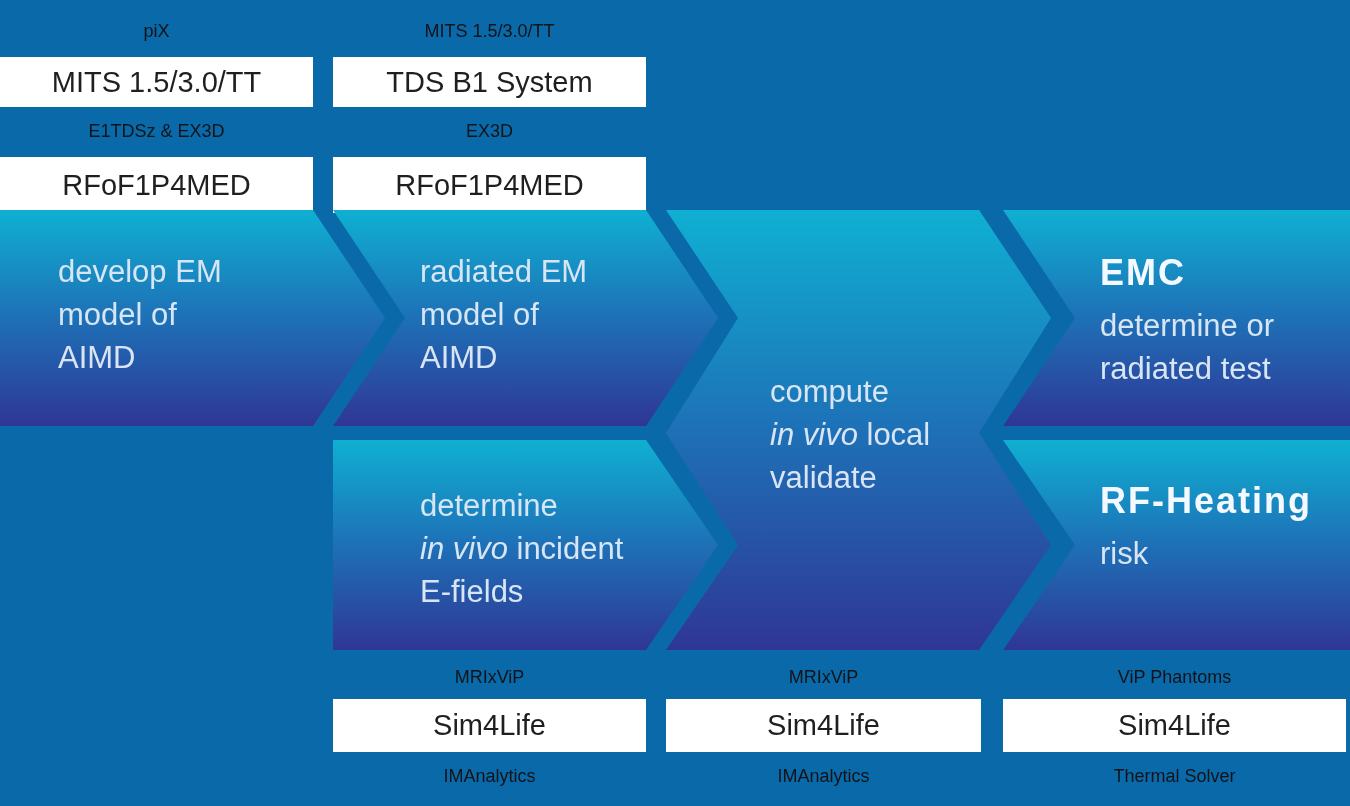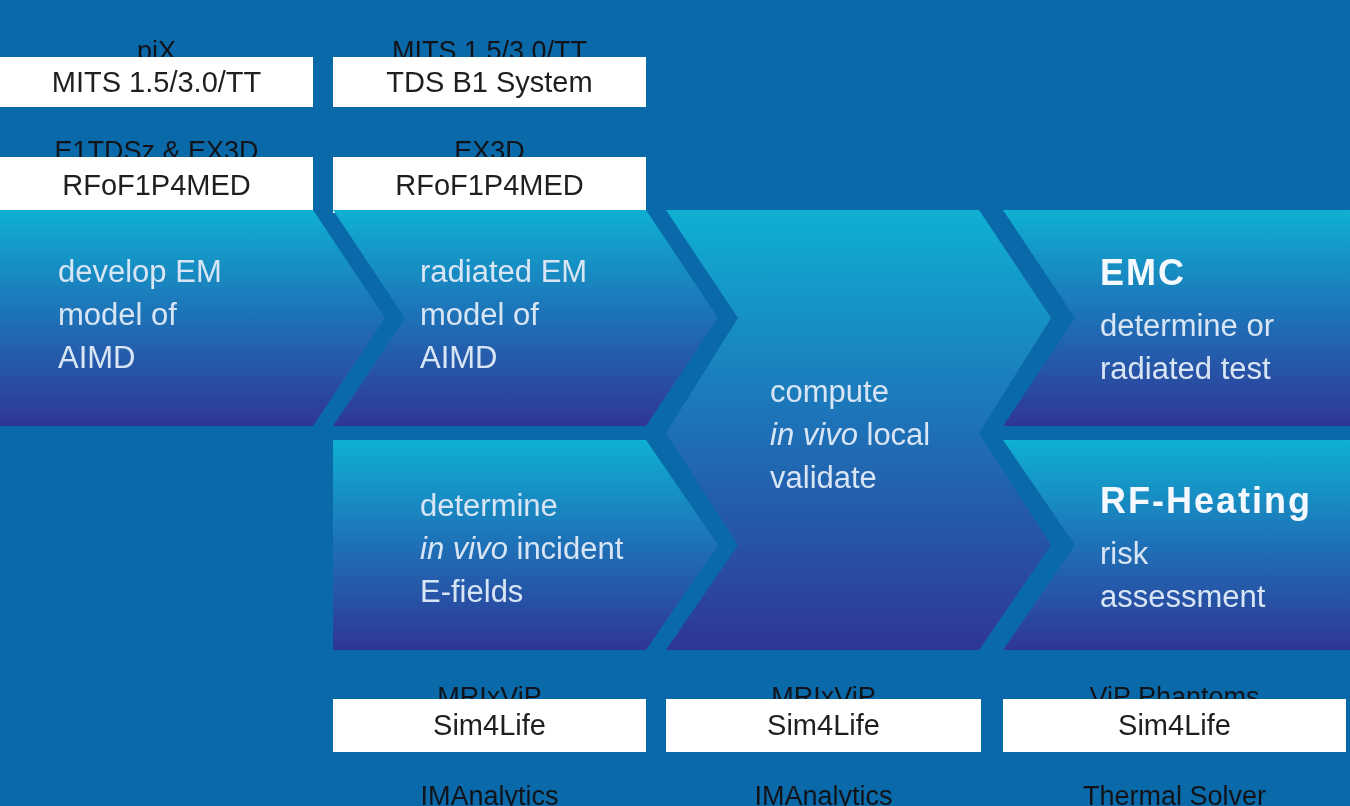--- a/index.html
+++ b/index.html
@@ -21,24 +21,23 @@
     height:806px;
     overflow:hidden;
     background:var(--background);
     font-family:"Liberation Sans", sans-serif;
   }
   .lbl {
     position:absolute;
     display:flex;
     align-items:center;
     justify-content:center;
-    font-size:27px;
+    font-size:18px;
     color:var(--dark-text);
     white-space:nowrap;
-    margin-top:20px;
   }
   .bar {
     position:absolute;
     background:var(--bar-bg);
     display:flex;
     align-items:center;
     justify-content:center;
     font-size:29px;
     color:var(--bar-text);
     white-space:nowrap;
@@ -156,21 +155,20 @@
       <div class="chev-header">EMC</div>
       <div>determine or</div>
       <div>radiated test</div>
     </div>
   </div>
 
   <div class="chev chev-rf">
     <div class="chev-text" style="left:97px; top:38px;">
       <div class="chev-header">RF-Heating</div>
       <div>risk</div>
-      <div>assessment</div>
     </div>
   </div>
 
   <div class="lbl c2 row-bl1">MRIxViP</div>
   <div class="bar c2 row-bb">Sim4Life</div>
   <div class="lbl c2 row-bl2">IMAnalytics</div>
 
   <div class="lbl c3 row-bl1">MRIxViP</div>
   <div class="bar c3 row-bb">Sim4Life</div>
   <div class="lbl c3 row-bl2">IMAnalytics</div>

